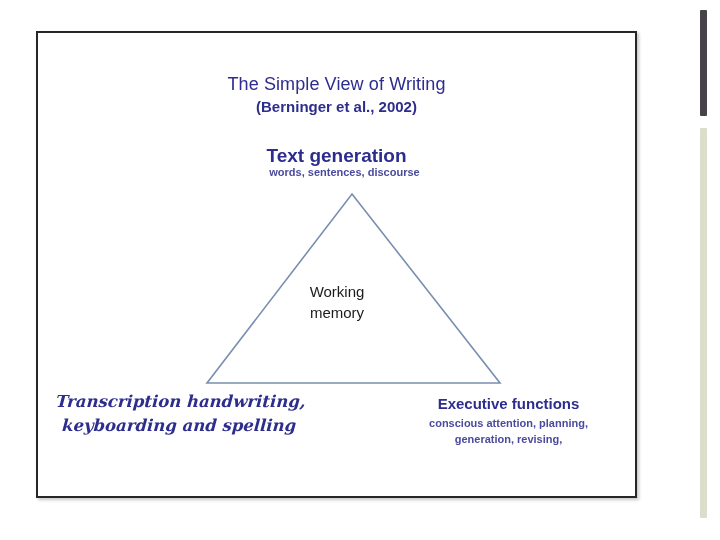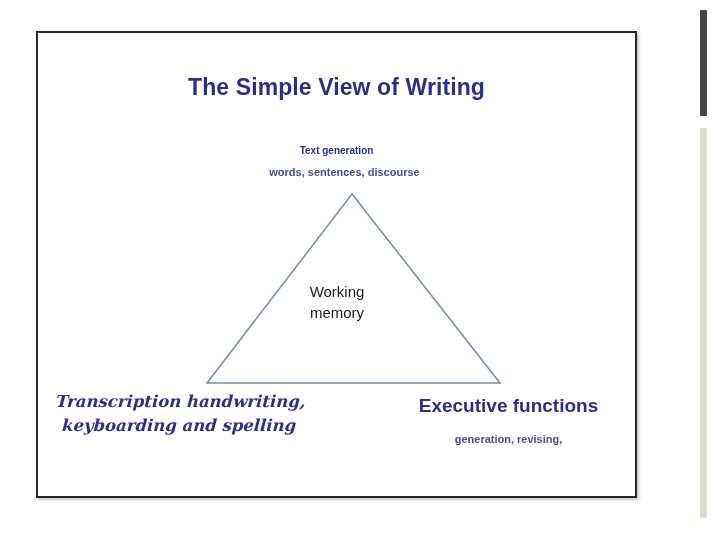--- a/index.html
+++ b/index.html
@@ -59,37 +59,37 @@
     position: absolute;
     text-align: center;
     color: #2d2d8e;
     line-height: 1.18;
   }
 
   #title-main {
     left: 0;
     right: 0;
     top: 41px;
-    font-size: 23px;
-    font-weight: bold;
+    font-size: 18px;
+    font-weight: normal;
     letter-spacing: 0.1px;
   }
   #title-citation {
     left: 0;
     right: 0;
     top: 65px;
     font-size: 15px;
     font-weight: bold;
   }
 
   #apex-label {
     left: 0;
     right: 0;
     top: 112px;
-    font-size: 10px;
+    font-size: 19px;
     font-weight: bold;
   }
   #apex-sub {
     left: 16px;
     right: 0;
     top: 133px;
     font-size: 11px;
     font-weight: bold;
     color: #4a4a9e;
   }
@@ -118,21 +118,21 @@
     color: #2d2d8e;
     text-align: center;
     transform: skewX(-4deg);
   }
 
   
   #right-label-title {
     left: 348px;
     width: 245px;
     top: 362px;
-    font-size: 19px;
+    font-size: 15px;
     font-weight: bold;
   }
   #right-label-sub {
     left: 348px;
     width: 245px;
     top: 383px;
     font-size: 11px;
     font-weight: bold;
     color: #4a4a9e;
     line-height: 1.42;
@@ -171,36 +171,37 @@
 
 <div class="slide-frame" style="border-color: rgb(39, 39, 39);">
   <div class="slide-inner">
 
     <svg id="triangle-svg" viewBox="0 0 601 467">
       <polygon id="triangle-shape" points="314,161 462,350 169,350" fill="none" stroke="#7a8fb0" stroke-width="1.6" stroke-linejoin="miter"></polygon>
     </svg>
 
     <div class="txt" id="title-main" style="color: rgb(45, 45, 142);">The Simple View of Writing</div>
 
+    <div class="txt" id="title-citation" style="color: rgb(45, 45, 142);">(Berninger et al., 2002)</div>
 
     <div class="txt" id="apex-label" style="color: rgb(45, 45, 142);">Text generation</div>
 
     <div class="txt" id="apex-sub" style="color: rgb(74, 74, 158);">words, sentences, discourse</div>
 
     <div class="txt" id="center-label" style="color: rgb(28, 28, 28);">
       <span>Working</span><br>
       <span>memory</span>
     </div>
 
     <div class="txt" id="left-label" style="color: rgb(45, 45, 142);">
       <span>Transcription handwriting,</span><br>
       <span>keyboarding and spelling</span>
     </div>
 
     <div class="txt" id="right-label-title" style="color: rgb(45, 45, 142);">Executive functions</div>
 
     <div class="txt" id="right-label-sub" style="color: rgb(74, 74, 158);">
-      <br>
+      <span>conscious attention, planning,</span><br>
       <span>generation, revising,</span><br>
     </div>
 
   </div>
 </div>
 
 </body></html>

